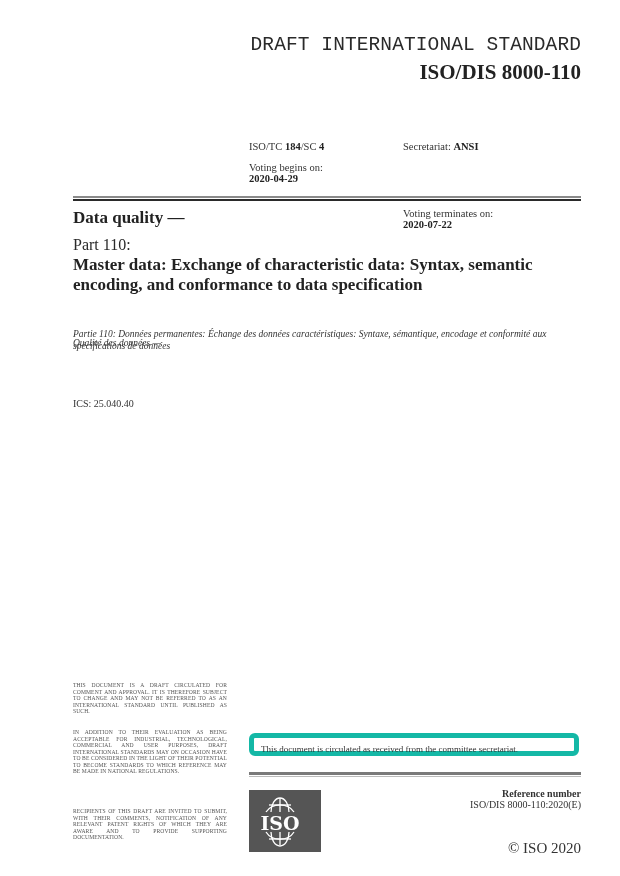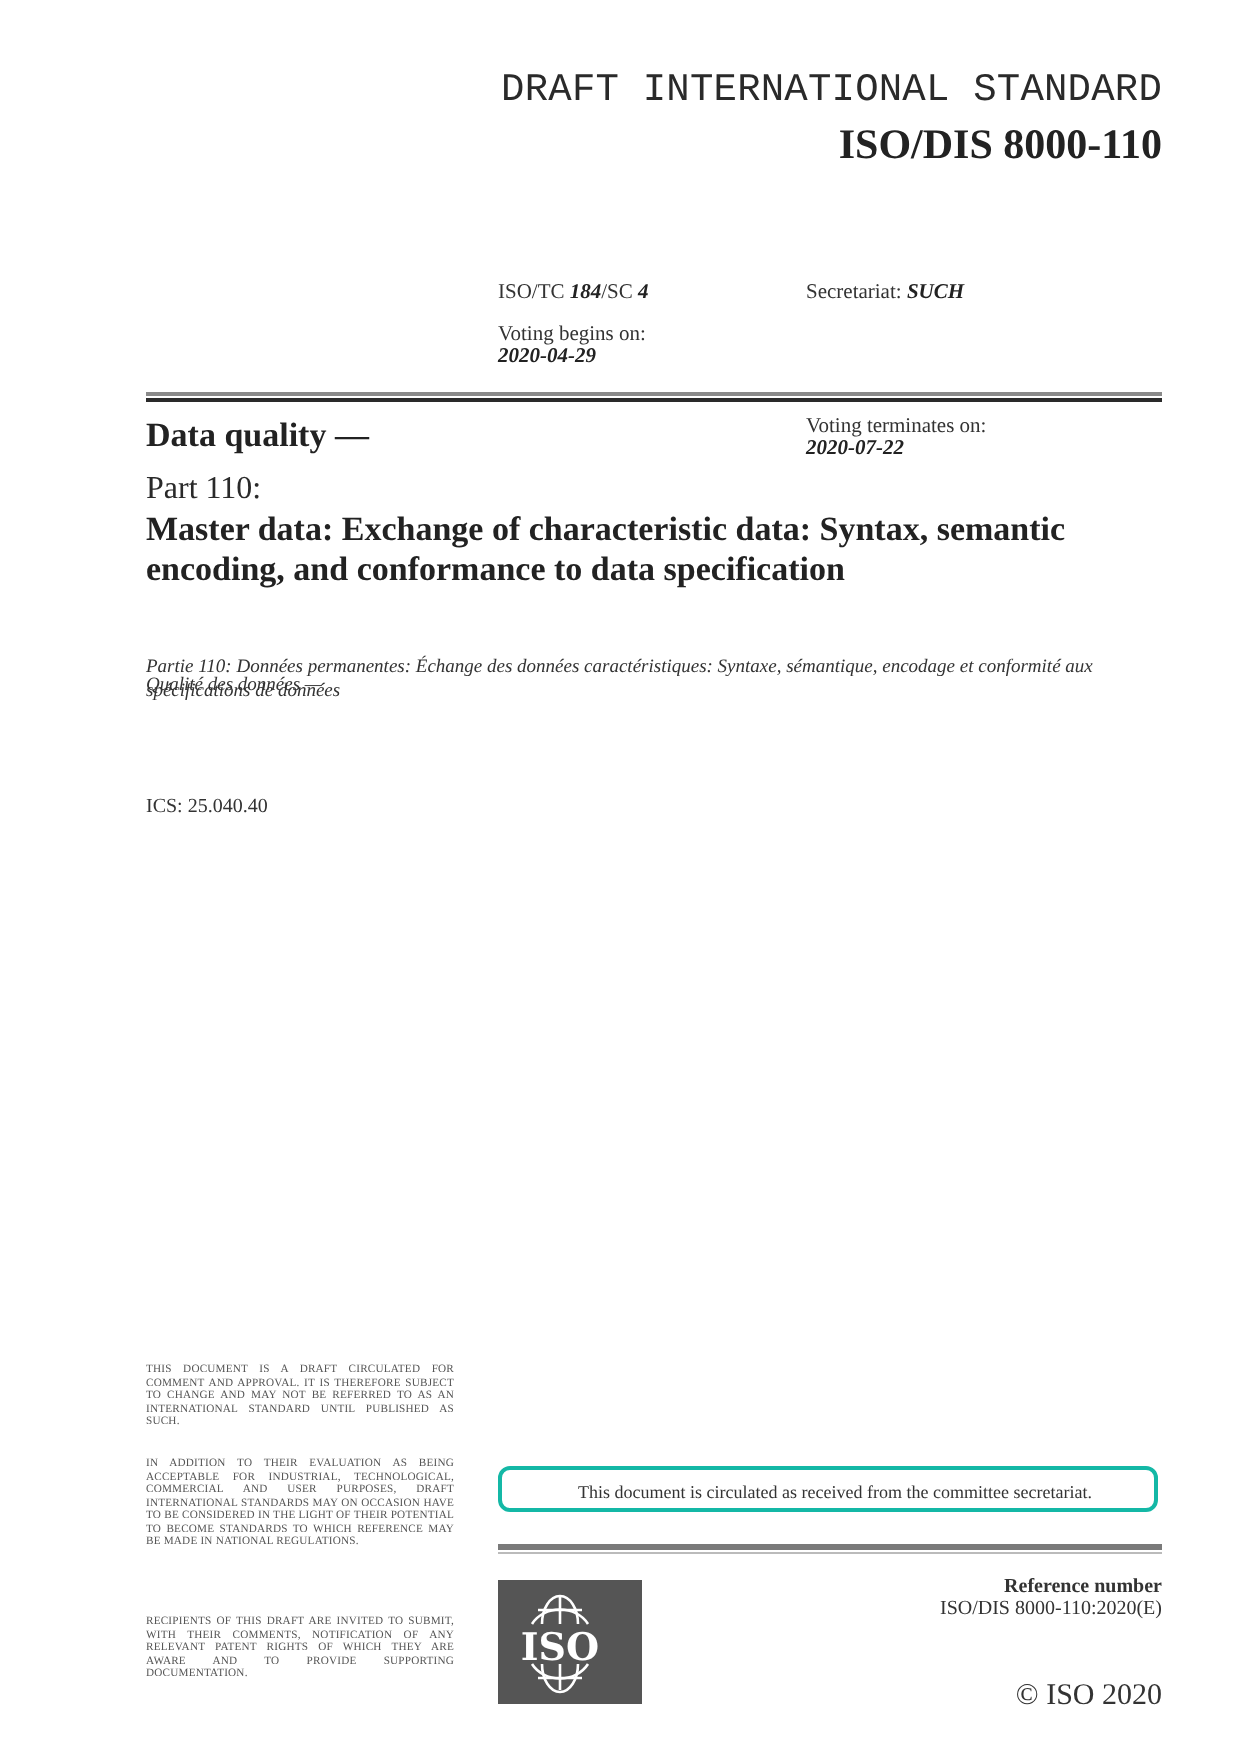--- a/index.html
+++ b/index.html
@@ -15,21 +15,21 @@
       font-size: 19.5px; letter-spacing: 0.1px; color: #2a2a2a;
       white-space: nowrap;
     }
     .doc-number {
       right: 39px; top: 60px;
       font-family: "Liberation Serif", serif;
       font-weight: bold; font-size: 21px; color: #222222;
       white-space: nowrap;
     }
     .meta { font-family: "Liberation Serif", serif; font-size: 10.5px; color: #333; white-space: nowrap; line-height: 11px; }
-    .meta b { color: #222; font-style: italic; }
+    .meta b { color: #222; }
     .rule-double {
       left: 73px; width: 508px; top: 196px; height: 5px;
       border-top: 2px solid #8a8a8a;
       border-bottom: 2px solid #2a2a2a;
       box-sizing: border-box;
     }
     .title-main {
       left: 73px; top: 208px;
       font-family: "Liberation Serif", serif;
       font-weight: bold; font-size: 17px; color: #222;
@@ -49,23 +49,23 @@
     .ics { left: 73px; top: 398px; font-family: "Liberation Serif", serif; font-size: 10px; color: #333; text-align: center; }
     .notice {
       left: 73px; width: 154px;
       font-family: "Liberation Serif", serif;
       font-size: 5.6px; line-height: 6.5px; color: #555;
       text-align: justify; text-align-last: left;
       letter-spacing: 0.1px;
     }
     .circ-box {
       left: 249px; top: 733px; width: 330px; height: 23px;
-      border: 2px solid #14b8a6; border-radius: 6px; box-sizing: border-box;
+      border: 5px solid #14b8a6; border-radius: 6px; box-sizing: border-box;
       font-family: "Liberation Serif", serif; font-size: 9px; color: #333;
-      padding: 6px 0 0 7px; white-space: nowrap; text-align: center;
+      padding: 6px 0 0 7px; white-space: nowrap;
     }
     .rule-gray {
       left: 249px; width: 332px; top: 772px; height: 5px;
       border-top: 3px solid #7a7a7a; border-bottom: 1px solid #bbbbbb;
       box-sizing: border-box;
     }
     .logo {
       left: 249px; top: 790px; width: 72px; height: 62px;
       background: #555555;
     }
@@ -79,21 +79,21 @@
 </head>
 <body>
 
 <div class="abs draft-title">DRAFT INTERNATIONAL STANDARD</div>
 <div class="abs doc-number">ISO/DIS 8000-110</div>
 
 <div class="abs meta" style="left:249px; top:141px;">
   <span>ISO/TC </span><b>184</b><span>/SC </span><b>4</b>
 </div>
 <div class="abs meta" style="left:403px; top:141px;">
-  <span>Secretariat: </span><b>SUCH</b>
+  <span>Secretariat: </span><b>ANSI</b>
 </div>
 <div class="abs meta" style="left:249px; top:162px;">
   <div>Voting begins on:</div>
   <b>2020-04-29</b>
 </div>
 <div class="abs meta" style="left:403px; top:162px;margin-top:46px;">
   <div>Voting terminates on:</div>
   <b>2020-07-22</b>
 </div>
 

